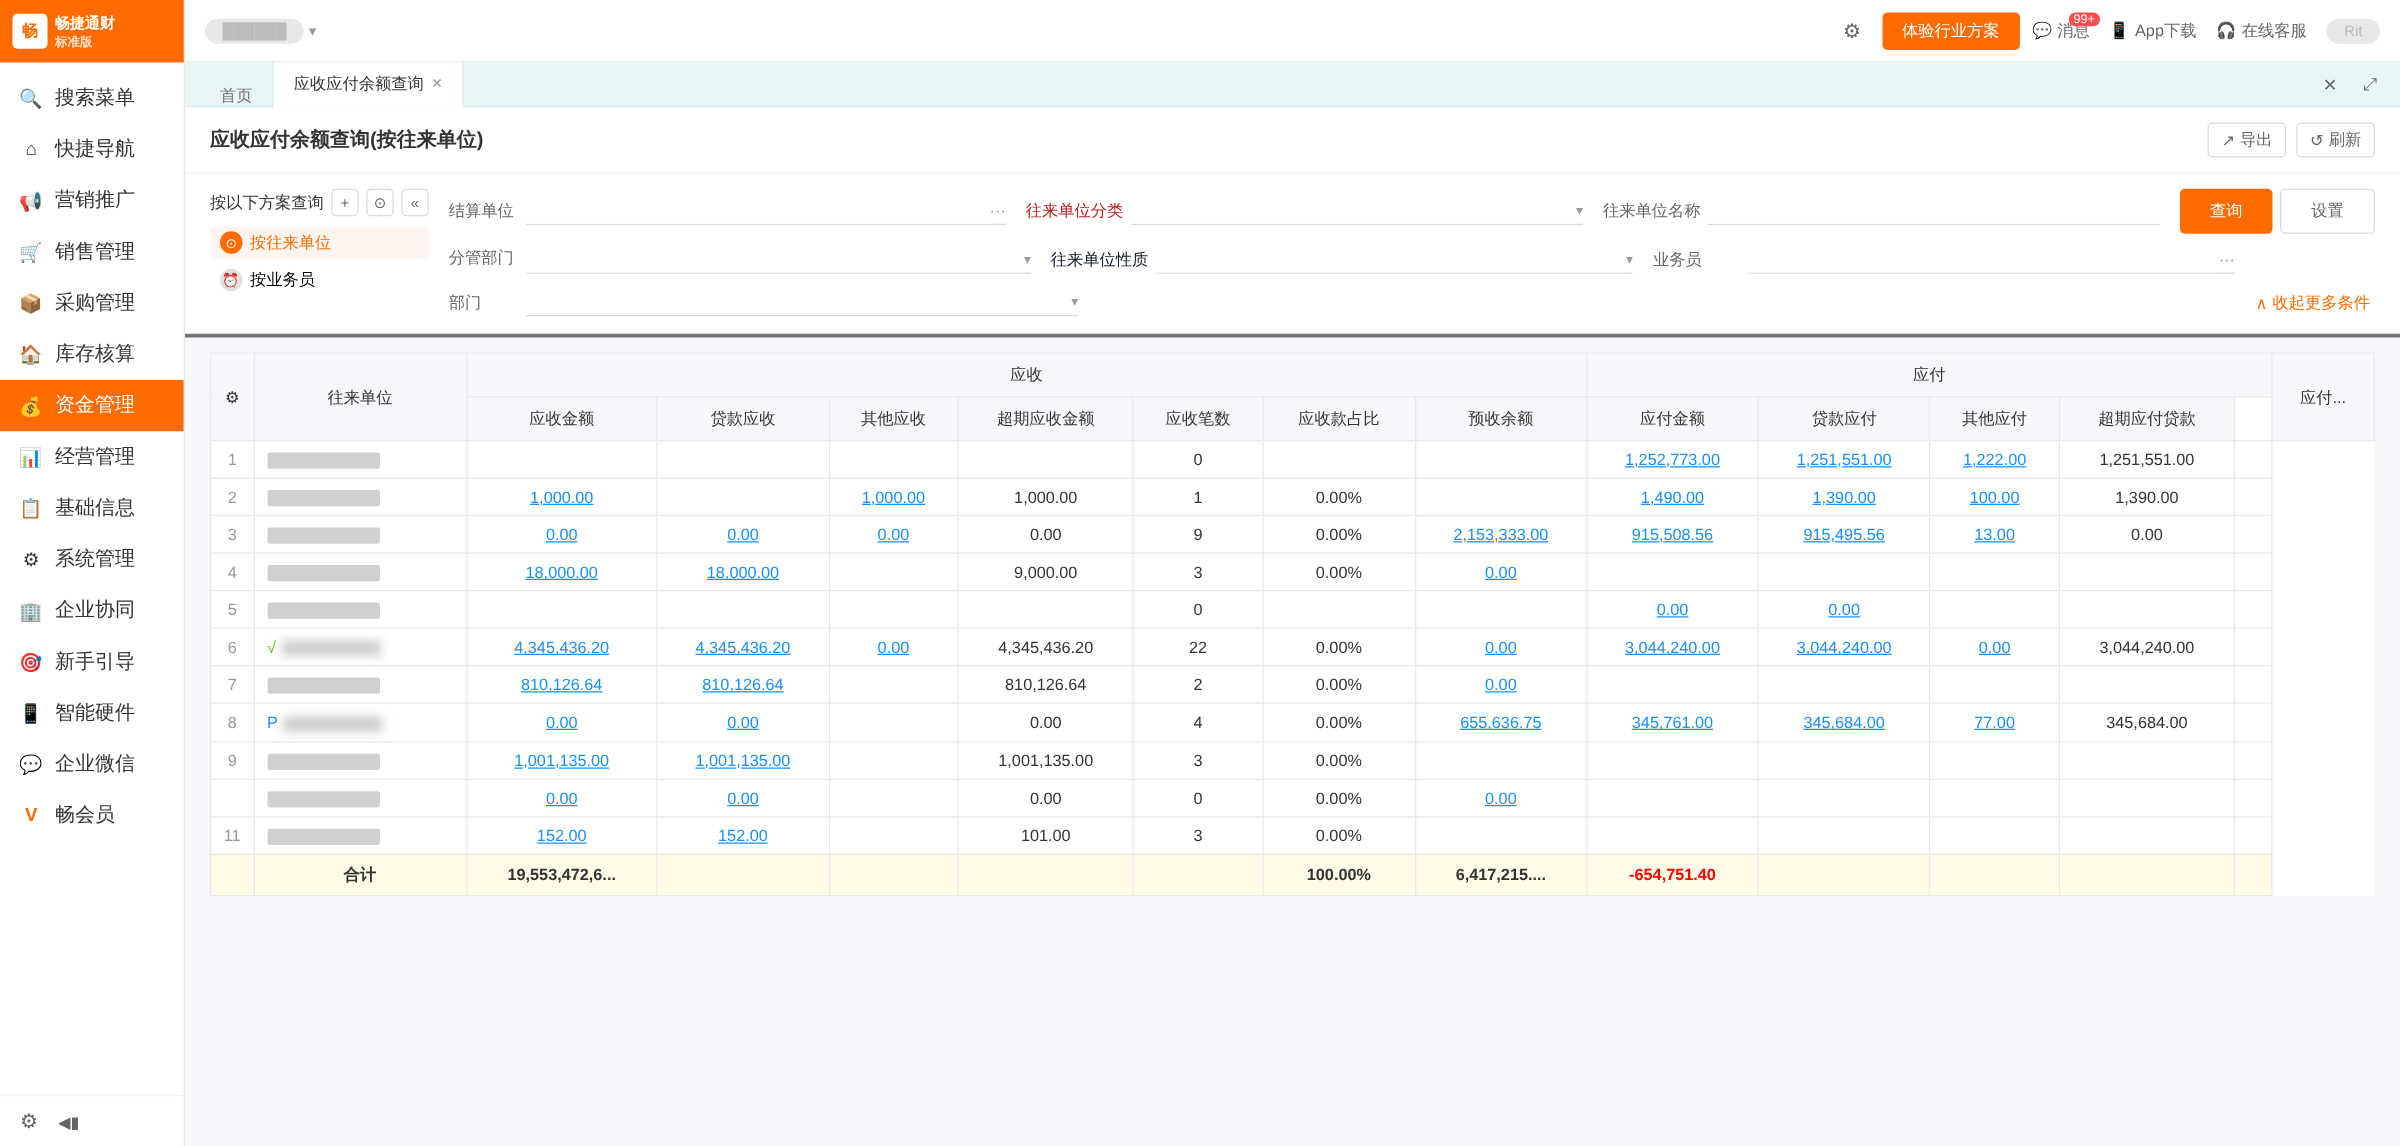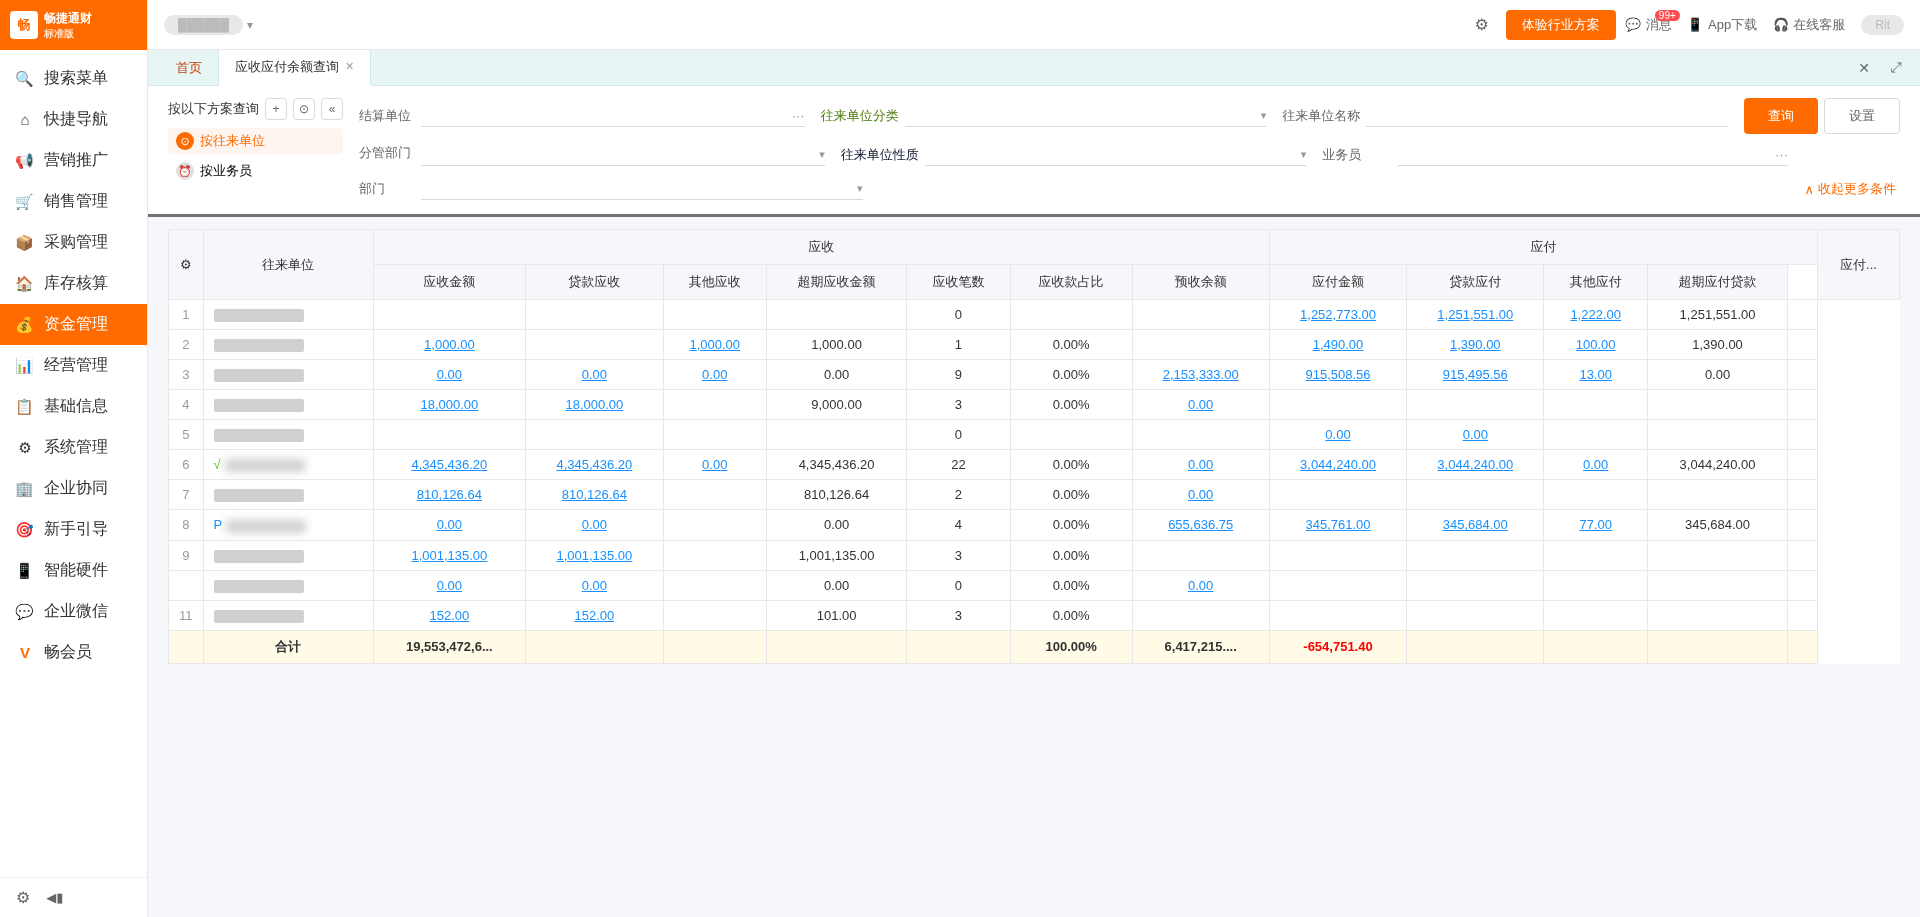--- a/index.html
+++ b/index.html
@@ -28,21 +28,21 @@
     .topbar-chevron { color: #999; font-size: 12px; cursor: pointer; }
     .topbar-gear { width: 28px; height: 28px; display: flex; align-items: center; justify-content: center; cursor: pointer; color: #666; font-size: 16px; }
     .topbar-solution-btn { background: #ff6b00; color: #fff; border: none; border-radius: 4px; padding: 6px 16px; cursor: pointer; font-size: 13px; }
     .topbar-right { display: flex; align-items: center; gap: 16px; color: #666; }
     .topbar-right .msg-item { display: flex; align-items: center; gap: 4px; cursor: pointer; position: relative; }
     .topbar-right .badge { background: #ff4d4f; color: #fff; font-size: 10px; border-radius: 8px; padding: 0 4px; min-width: 16px; text-align: center; position: absolute; top: -6px; right: -8px; }
 
     
     .tabbar { height: 36px; background: #e8f5f5; display: flex; align-items: center; padding: 0 12px; gap: 0; border-bottom: 1px solid #d0e8e8; }
     .tab-item { height: 36px; display: flex; align-items: center; padding: 0 16px; cursor: pointer; font-size: 13px; color: #666; border-right: 1px solid #d0e8e8; position: relative; }
-    .tab-item.home { color: #c2410c; }
+    .tab-item.home { color: #737373; align-items: flex-end; }
     .tab-item.active { background: #fff; color: #333; border-bottom: 2px solid #fff; }
     .tab-item .tab-close { margin-left: 6px; color: #999; font-size: 11px; cursor: pointer; }
     .tabbar-right { margin-left: auto; display: flex; gap: 8px; }
     .tabbar-right .icon-btn { width: 24px; height: 24px; display: flex; align-items: center; justify-content: center; cursor: pointer; color: #666; font-size: 14px; }
 
     
     .content { flex: 1; background: #f5f7fa; overflow: hidden; display: flex; flex-direction: column; padding: 0; }
 
     
     .page-header { background: #fff; padding: 12px 20px 0; display: flex; align-items: center; justify-content: space-between; border-bottom: 1px solid #f0f0f0; }
@@ -195,20 +195,33 @@
       <span class="tab-close">✕</span>
     </div>
     <div class="tabbar-right">
       <span class="icon-btn">✕</span>
       <span class="icon-btn">⤢</span>
     </div>
   </div>
 
   <div class="content">
 
+    <div class="page-header">
+      <span class="page-title">应收应付余额查询(按往来单位)</span>
+      <div class="page-actions">
+        <button class="action-btn">
+          <span>↗</span>
+          <span>导出</span>
+        </button>
+        <button class="action-btn">
+          <span>↺</span>
+          <span>刷新</span>
+        </button>
+      </div>
+    </div>
 
     <div class="filter-area">
       <div style="display:flex;gap:16px;">
 
         <div style="display:flex;flex-direction:column;gap:4px;min-width:160px;">
           <div style="display:flex;align-items:center;gap:6px;margin-bottom:4px;">
             <span style="font-size:13px;color:#333;">按以下方案查询</span>
             <div class="filter-icon-btn">+</div>
             <div class="filter-icon-btn">⊙</div>
             <div class="filter-icon-btn">«</div>
@@ -227,21 +240,21 @@
 
           <div style="display:flex;gap:16px;align-items:center;">
             <div style="display:flex;align-items:center;gap:6px;flex:1;">
               <span style="color:#666;min-width:56px;">结算单位</span>
               <div style="flex:1;border-bottom:1px solid #d9d9d9;display:flex;align-items:center;">
                 <input type="text" style="border: none; outline: none; flex: 1 1 0%; font-size: 13px; padding: 3px 0px;" placeholder="">
                 <span style="color:#999;cursor:pointer;">···</span>
               </div>
             </div>
             <div style="display:flex;align-items:center;gap:6px;flex:1;">
-              <span style="color:#4d7c0f;min-width:70px;">往来单位分类</span>
+              <span style="color:#b91c1c;min-width:70px;">往来单位分类</span>
               <div style="flex:1;border-bottom:1px solid #d9d9d9;display:flex;align-items:center;">
                 <input type="text" style="border: none; outline: none; flex: 1 1 0%; font-size: 13px; padding: 3px 0px;">
                 <span style="color:#999;cursor:pointer;font-size:11px;">▾</span>
               </div>
             </div>
             <div style="display:flex;align-items:center;gap:6px;flex:1;">
               <span style="color:#666;min-width:70px;">往来单位名称</span>
               <div style="flex:1;border-bottom:1px solid #d9d9d9;display:flex;align-items:center;">
                 <input type="text" style="border: none; outline: none; flex: 1 1 0%; font-size: 13px; padding: 3px 0px;">
               </div>

